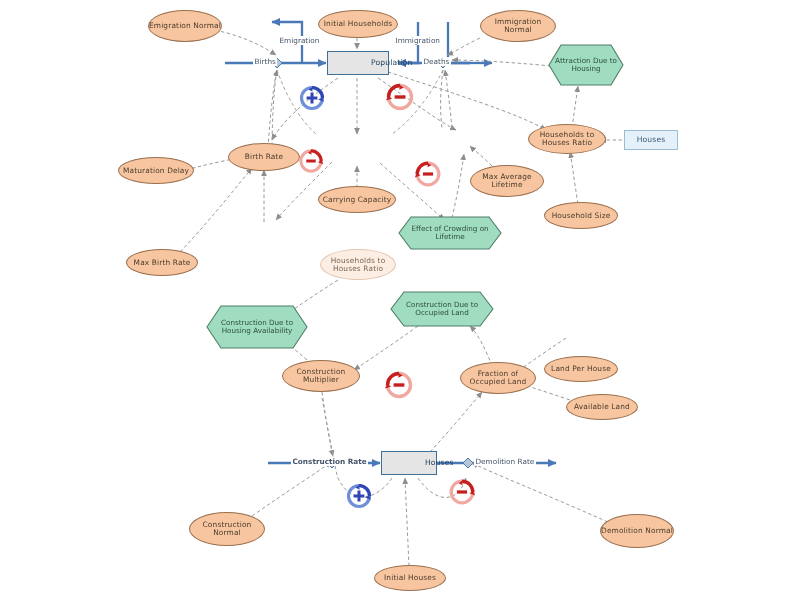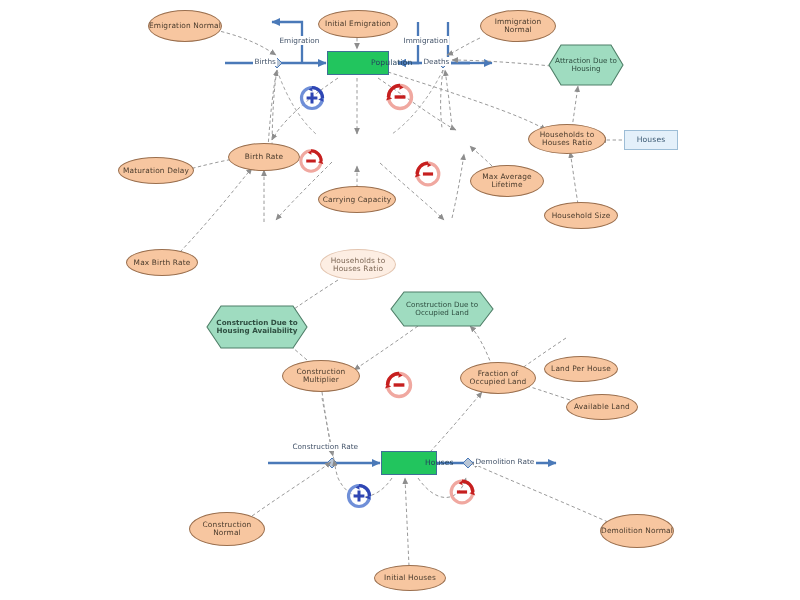--- a/index.html
+++ b/index.html
@@ -17,21 +17,21 @@
 
   
   .aux{background:#f7c6a0;border:1.1px solid #9a6f4e;border-radius:50%;}
   .aux .lbl{color:#4a3b2c;}
 
   
   .ghost{background:#fdeee3;border:1px solid #e3c5b0;border-radius:50%;}
   .ghost .lbl{color:#7c6654;}
 
   
-  .stock{background:#22c55e;border:1.2px solid #3f6f96;padding-left:43px;}
+  .stock{background:#e5e5e5;border:1.2px solid #3f6f96;padding-left:43px;}
   .stock .lbl{color:#24435e;font-size:7.6px;}
 
   
   .ghost-stock{background:#e4f0fa;border:1px solid #9dbdd6;}
   .ghost-stock .lbl{color:#3c5a73;font-size:7.6px;}
 
   
   .hexwrap{position:absolute;}
   .hexwrap .hexlabel{position:absolute;left:0;top:0;width:100%;height:100%;
        display:flex;align-items:center;justify-content:center;text-align:center;}
@@ -169,42 +169,42 @@
     <g stroke="#9a9a9a" stroke-width="1" stroke-dasharray="3.4,2.6" fill="none" opacity=".9">
       <path d="M277,70 C286,96 300,120 316,134"></path>
       <path d="M443,70 C430,96 412,120 392,134"></path>
       <path d="M334,460 C330,440 326,420 322,398"></path>
     </g>
   </svg>
 
   <div class="flowlabel" style="left:253px;top:57px;">Births</div>
   <div class="flowlabel" style="left:422px;top:57px;">Deaths</div>
   <div class="flowlabel" style="left:278px;top:36px;">Emigration</div>
-  <div class="flowlabel" style="left:394px;top:36px;margin-left:8px;">Immigration</div>
-  <div class="flowlabel" style="left:291px;top:442px;">Construction Rate</div>
+  <div class="flowlabel" style="left:394px;top:36px;">Immigration</div>
+  <div class="flowlabel" style="left:291px;top:457px;font-weight:bold;">Construction Rate</div>
   <div class="flowlabel" style="left:474px;top:457px;">Demolition Rate</div>
 
   <div class="node stock" style="left:327px;top:51px;width:62px;height:24px;">
     <span class="lbl">Population</span>
   </div>
 
   <div class="node stock" style="left:381px;top:451px;width:56px;height:24px;">
     <span class="lbl">Houses</span>
   </div>
 
   <div class="node ghost-stock" style="left:624px;top:130px;width:54px;height:20px;">
     <span class="lbl">Houses</span>
   </div>
 
   <div class="node aux" style="left:148px;top:10px;width:74px;height:32px;">
     <span class="lbl">Emigration Normal</span>
   </div>
 
   <div class="node aux" style="left:318px;top:10px;width:80px;height:28px;">
-    <span class="lbl">Initial Emigration</span>
+    <span class="lbl">Initial Households</span>
   </div>
 
   <div class="node aux" style="left:480px;top:10px;width:76px;height:32px;">
     <span class="lbl">Immigration Normal</span>
   </div>
 
   <div class="node aux" style="left:118px;top:157px;width:76px;height:27px;">
     <span class="lbl">Maturation Delay</span>
   </div>
 
@@ -269,22 +269,30 @@
 
   <div class="hexwrap" style="left:548px;top:44px;width:76px;height:42px;">
     <svg width="76" height="42" viewBox="0 0 76 42">
       <polygon points="13,1 63,1 75,21 63,41 13,41 1,21" fill="#9fdcc0" stroke="#4f7f68" stroke-width="1.1"></polygon>
     </svg>
     <div class="hexlabel">
         <span class="lbl">Attraction Due to Housing</span>
       </div>
   </div>
 
-
-  <div class="hexwrap" style="left:206px;top:305px;width:102px;height:44px;font-weight:bold;">
+  <div class="hexwrap" style="left:398px;top:216px;width:104px;height:34px;">
+    <svg width="104" height="34" viewBox="0 0 104 34">
+      <polygon points="13,1 91,1 103,17 91,33 13,33 1,17" fill="#9fdcc0" stroke="#4f7f68" stroke-width="1.1"></polygon>
+    </svg>
+    <div class="hexlabel">
+        <span class="lbl">Effect of Crowding on Lifetime</span>
+      </div>
+  </div>
+
+  <div class="hexwrap" style="left:206px;top:305px;width:102px;height:44px;">
     <svg width="102" height="44" viewBox="0 0 102 44">
       <polygon points="15,1 87,1 101,22 87,43 15,43 1,22" fill="#9fdcc0" stroke="#4f7f68" stroke-width="1.1"></polygon>
     </svg>
     <div class="hexlabel">
         <span class="lbl">Construction Due to Housing Availability</span>
       </div>
   </div>
 
   <div class="hexwrap" style="left:390px;top:291px;width:104px;height:36px;">
     <svg width="104" height="36" viewBox="0 0 104 36">

